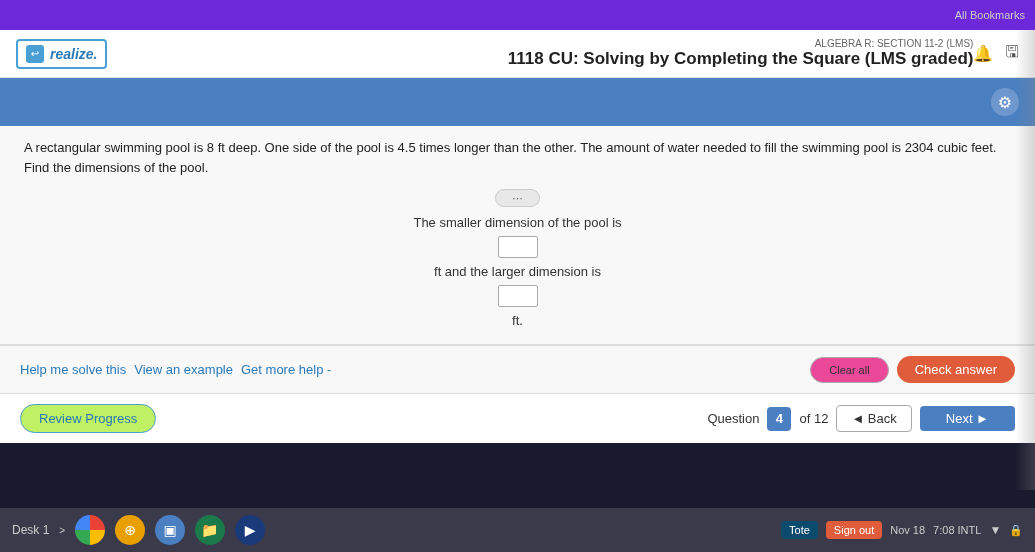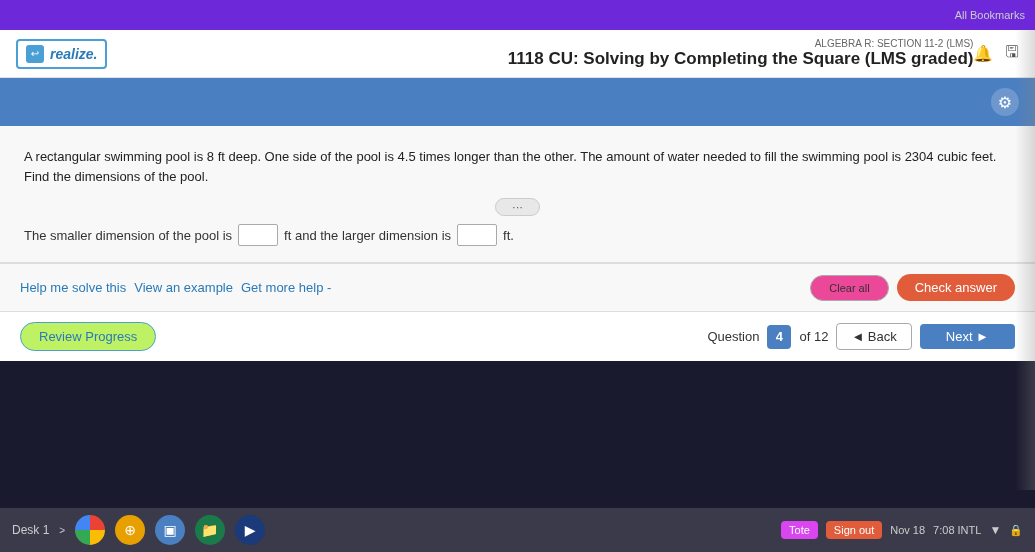--- a/index.html
+++ b/index.html
@@ -106,21 +106,21 @@
       align-items: center;
       justify-content: center;
       color: #fff;
       font-size: 16px;
       cursor: pointer;
     }
 
     
     .question-area {
       background: #f8f8f8;
-      padding: 21px 24px 8px 24px;
+      padding: 12px 24px 8px 24px;
       border-bottom: 1px solid #ddd;
     }
     .question-text {
       font-size: 13px;
       color: #222;
       line-height: 1.5;
       margin-bottom: 12px;
     }
     .ellipsis-btn {
       display: flex;
@@ -137,20 +137,21 @@
       cursor: pointer;
     }
     .answer-row {
       font-size: 13px;
       color: #333;
       display: flex;
       align-items: center;
       gap: 6px;
       margin-top: 8px;
       padding-bottom: 8px;
+      flex-direction: column;
     }
     .answer-input {
       width: 40px;
       height: 22px;
       border: 1px solid #aaa;
       border-radius: 2px;
       background: #fff;
       font-size: 13px;
       text-align: center;
     }
@@ -284,21 +285,21 @@
       cursor: pointer;
       font-size: 16px;
     }
     .taskbar-spacer { flex: 1; }
     .taskbar-right {
       display: flex;
       align-items: center;
       gap: 8px;
     }
     .tote-badge {
-      background: #d946ef;
+      background: #0c4a6e;
       color: #fff;
       font-size: 11px;
       padding: 3px 8px;
       border-radius: 4px;
     }
     .signout-badge {
       background: #e05c3a;
       color: #fff;
       font-size: 11px;
       padding: 3px 8px;

